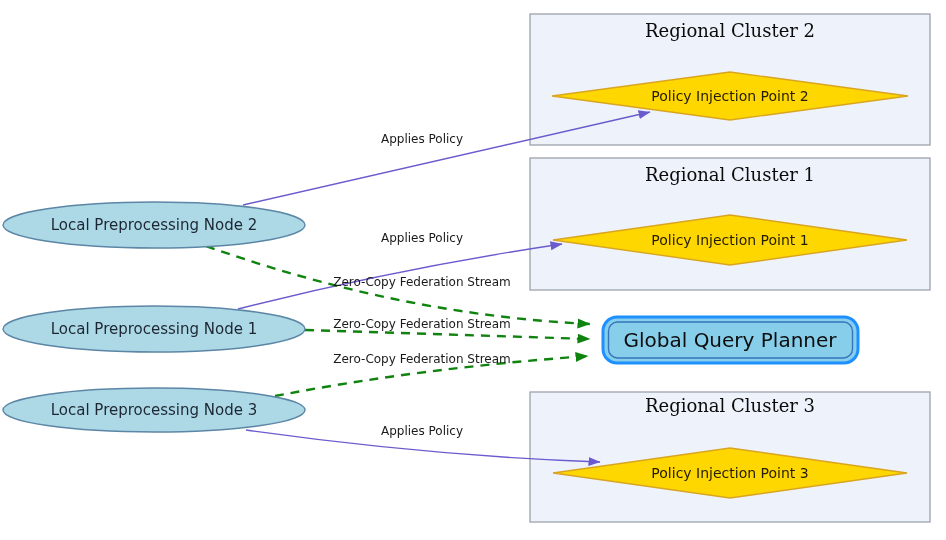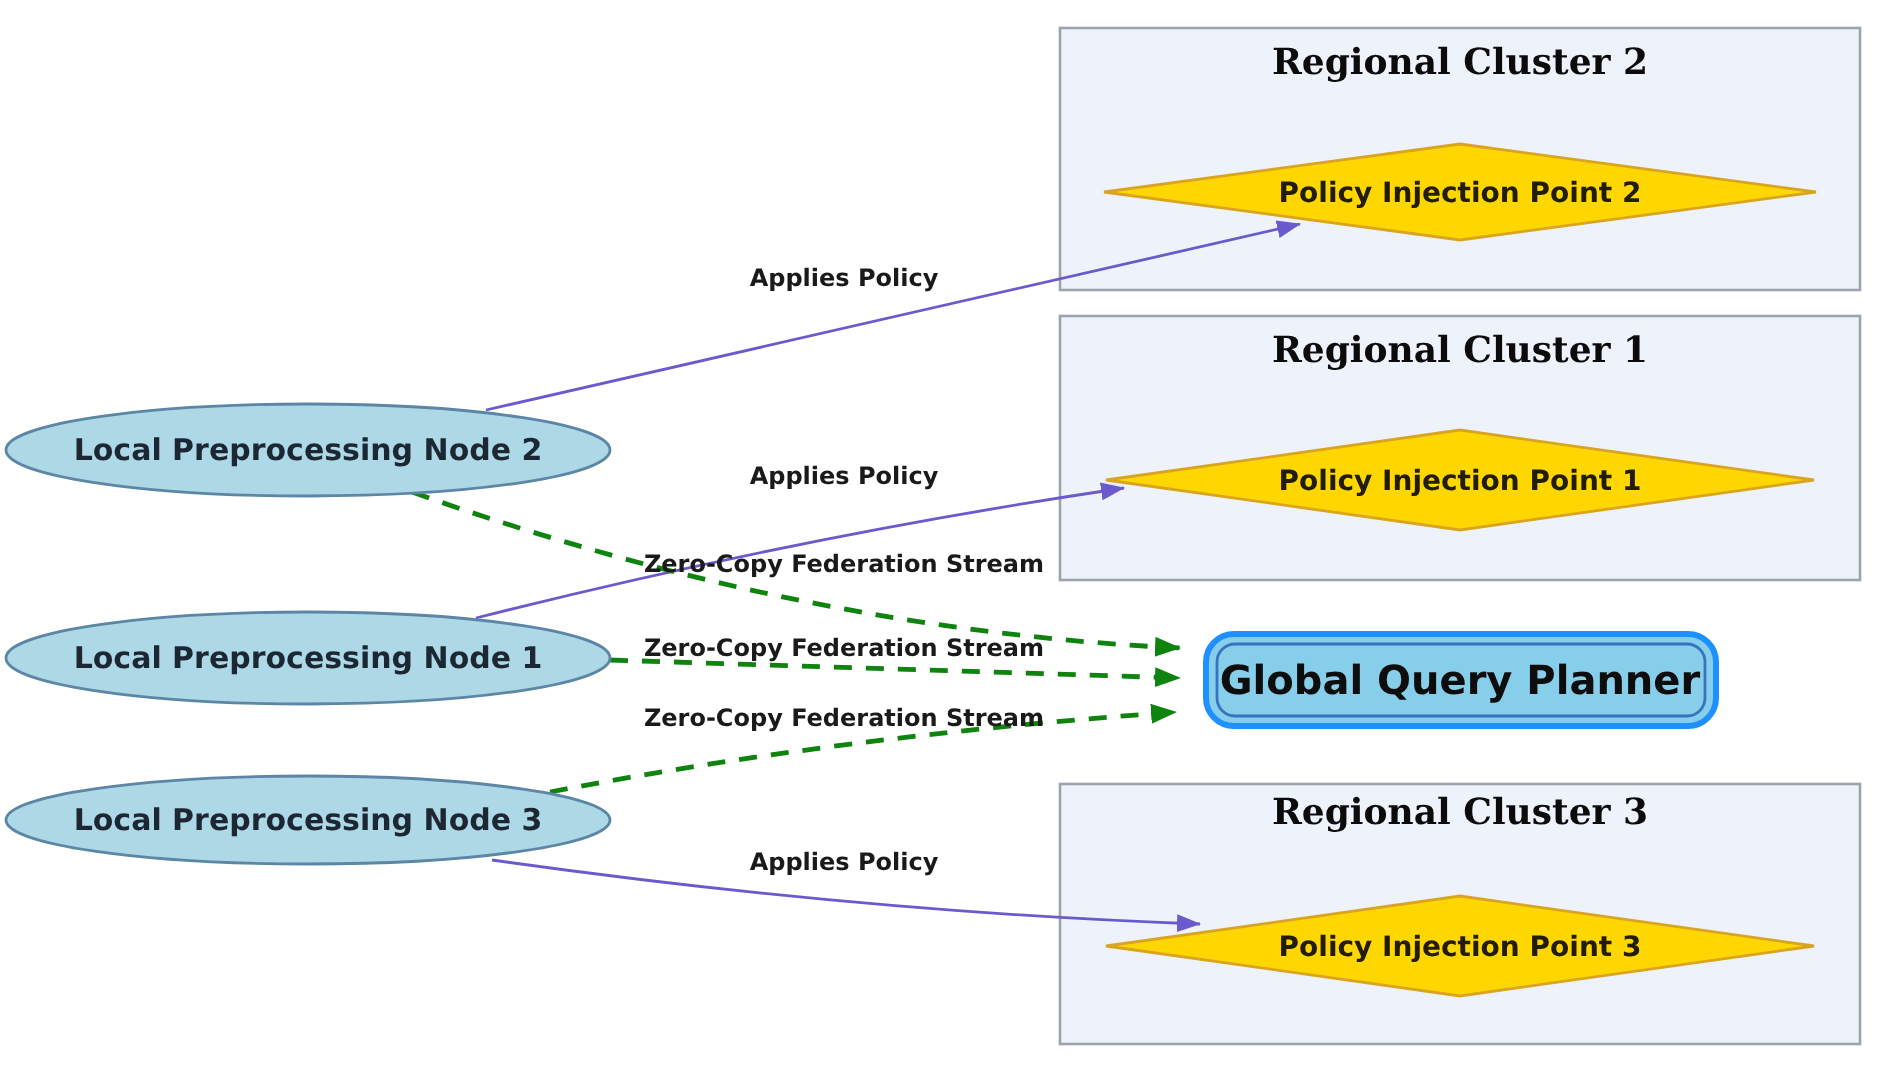--- a/index.html
+++ b/index.html
@@ -2,21 +2,20 @@
 <html><head>
 <meta charset="utf-8">
 <style>
   html, body { margin: 0; padding: 0; background: #ffffff; }
   .canvas {
     position: relative;
     width: 946px; height: 540px;
     background: #ffffff;
     font-family: "DejaVu Sans", sans-serif;
     overflow: hidden;
-    font-weight: bold;
   }
   svg { display: block; }
   .cluster-box   { fill: #EEF3FB; stroke: #9CA3AC; stroke-width: 1.3; }
   .cluster-title { font-family: "DejaVu Serif", serif; font-size: 18px; fill: #0b0b0b; text-anchor: middle; }
   .diamond       { fill: #FFD700; stroke: #D9A520; stroke-width: 1.4; }
   .diamond-label { font-family: "DejaVu Sans", sans-serif; font-size: 14px; fill: #221c00; text-anchor: middle; }
   .node-ellipse  { fill: #ADD8E6; stroke: #5C86A5; stroke-width: 1.4; }
   .node-label    { font-family: "DejaVu Sans", sans-serif; font-size: 15px; fill: #1c2733; text-anchor: middle; }
   .planner-outer { fill: #87CEEB; stroke: #1E90FF; stroke-width: 3; }
   .planner-inner { fill: none; stroke: #2B6CB8; stroke-width: 1.4; opacity: 0.9; }

